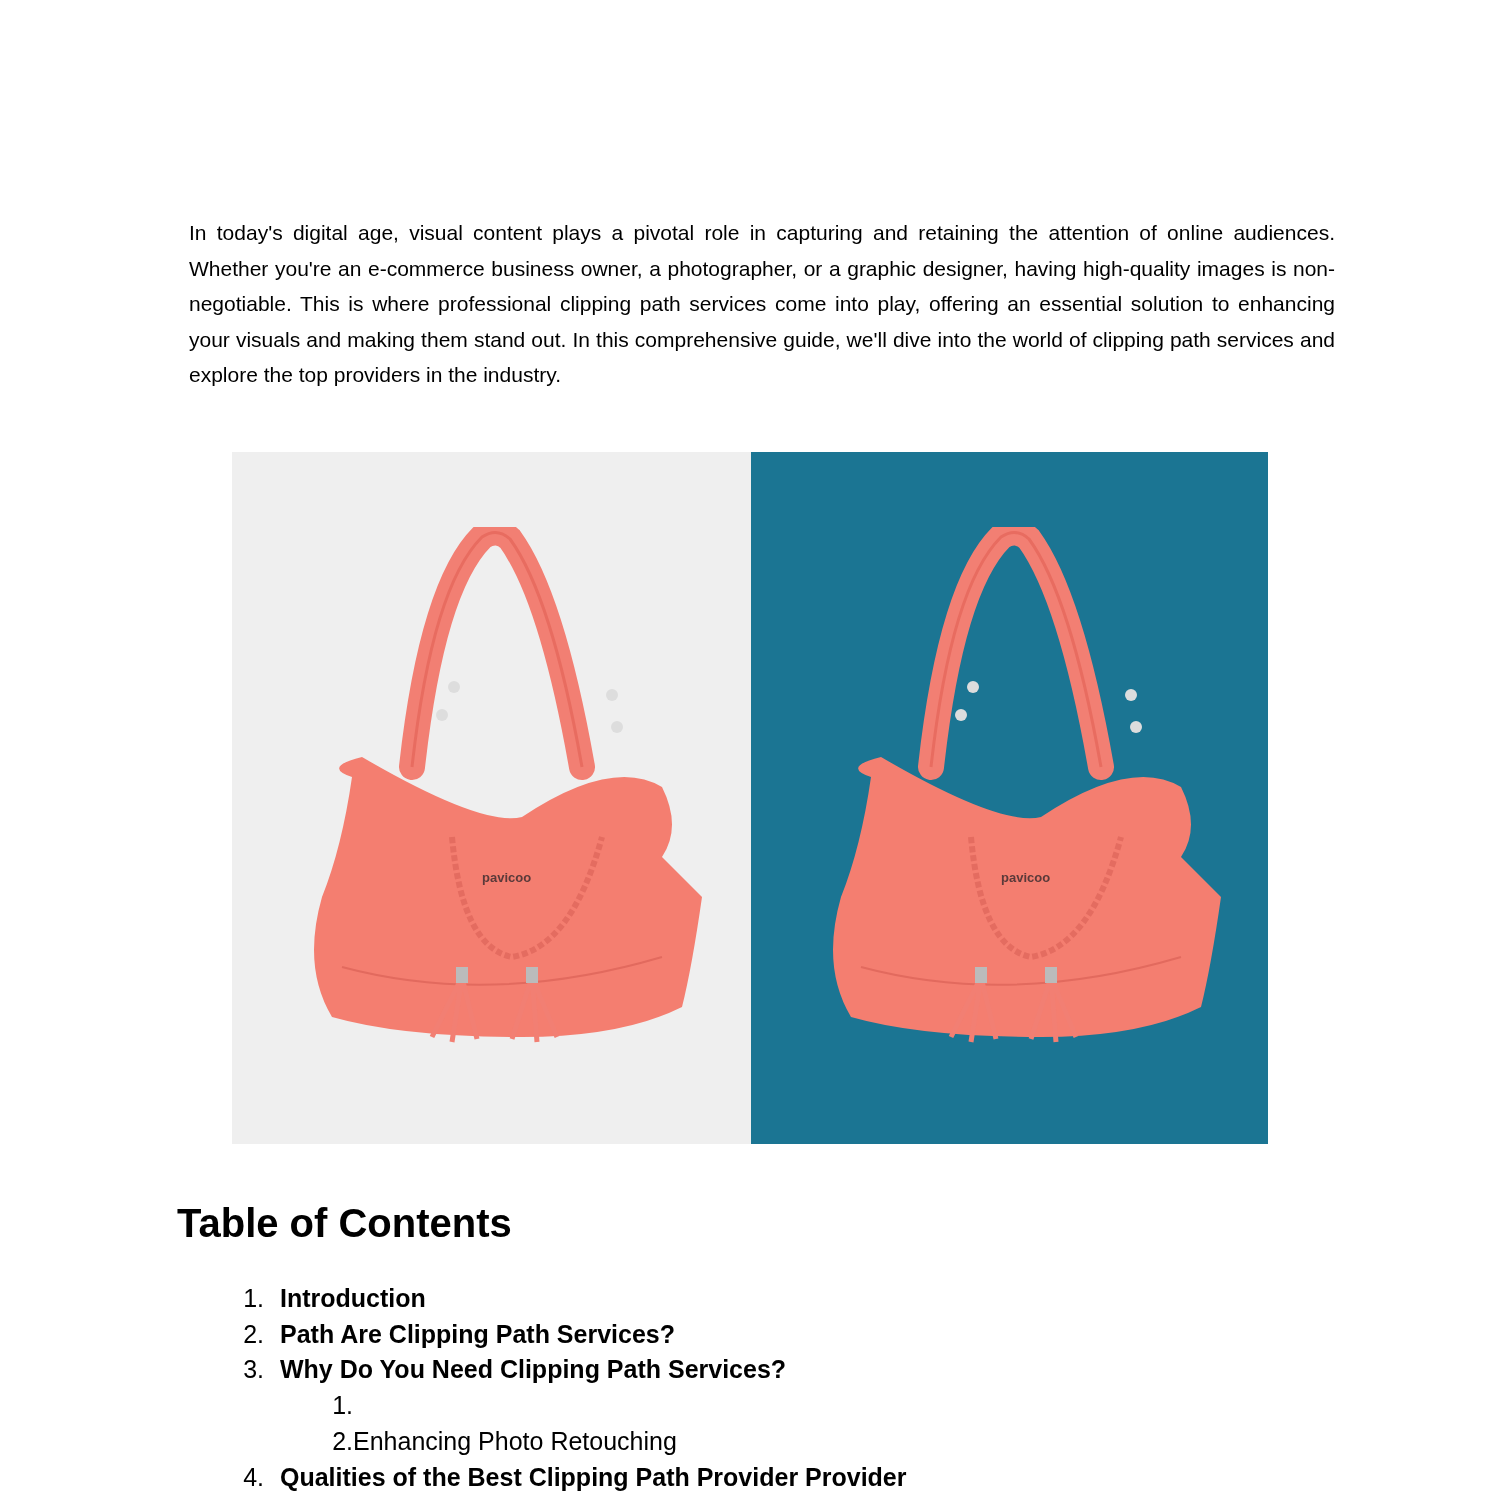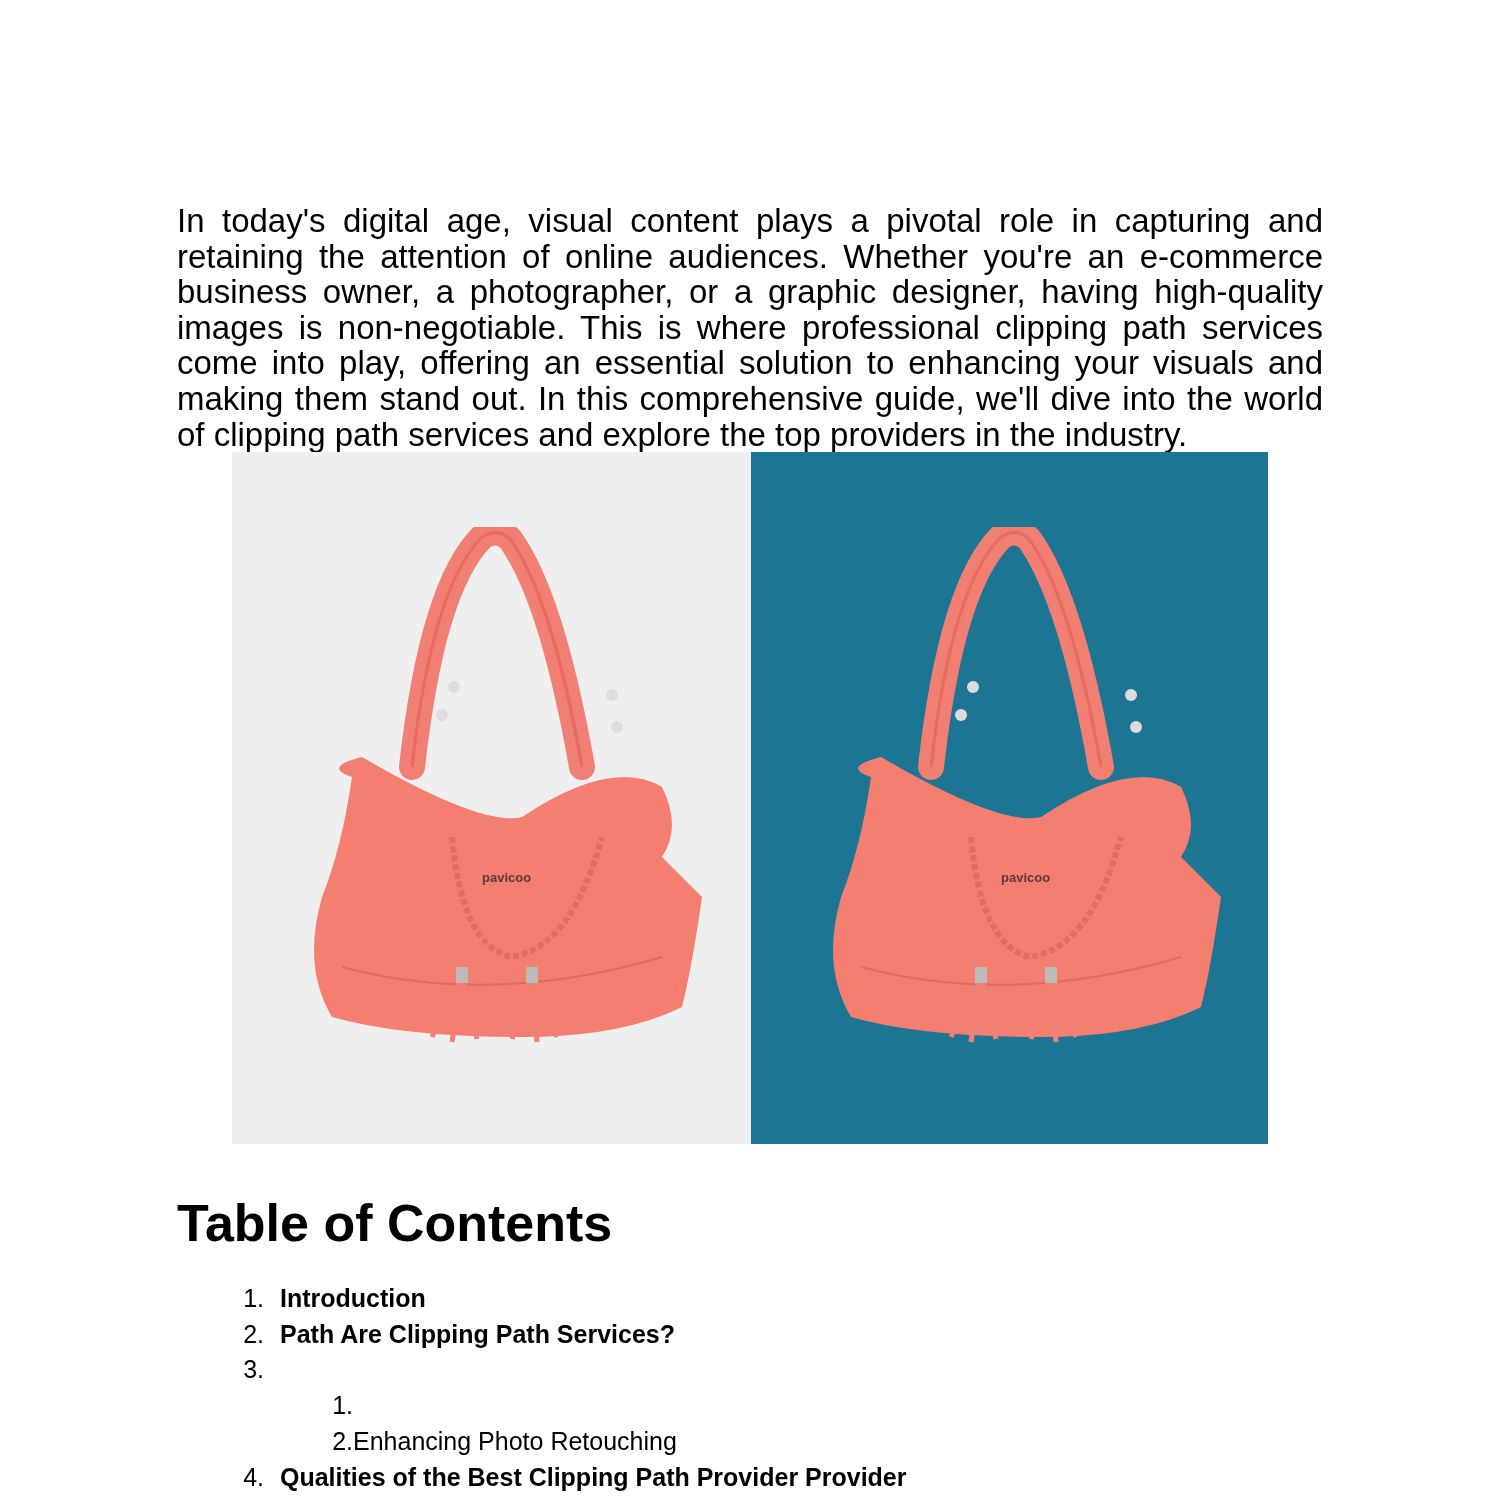--- a/index.html
+++ b/index.html
@@ -1,32 +1,32 @@
 <!DOCTYPE html>
 <html><head>
   <meta charset="utf-8">
   <style>
     html, body { margin: 0; padding: 0; background: #ffffff; }
     body { width: 1500px; height: 1500px; overflow: hidden; position: relative; font-family: "Liberation Sans", sans-serif; color: #000; }
     .intro {
       position: absolute; left: 177px; top: 203px; width: 1146px;
-      font-size: 33px; line-height: 35.6px; text-align: justify; margin: 0;
+      font-size: 21px; line-height: 35.6px; text-align: justify; margin: 12px;
     }
     .figure {
       position: absolute; left: 232px; top: 452px; width: 1036px; height: 692px;
       display: flex;
       align-items: flex-end;
     }
     .panel { position: relative; height: 100%; overflow: hidden; }
     .panel.before { width: 519px; background: #efefef; }
     .panel.after { width: 517px; background: #1b7593; }
     .bag { position: absolute; left: 50px; top: 75px; width: 420px; height: 520px; }
     .toc-title {
       position: absolute; left: 177px; top: 1198px; margin: 0;
-      font-size: 52px; font-weight: bold; line-height: 50px;
+      font-size: 40px; font-weight: bold; line-height: 50px;
     }
     .toc { position: absolute; left: 177px; top: 1281px; width: 1100px; margin: 0; padding: 0; list-style: none; }
     .toc li { font-size: 25px; line-height: 35.7px; display: flex; white-space: nowrap; }
     .toc .num { display: inline-block; width: 88px; text-align: right; padding-right: 0; }
     .toc li.lvl1 .num { width: 44px; margin-left: 43px; }
     .toc li.lvl1 .label { font-weight: bold; margin-left: 16px; }
     .toc li.lvl2 .num { width: 44px; margin-left: 132px; }
     .toc li.lvl2 .label { font-weight: normal; }
   </style>
 </head>
@@ -83,20 +83,21 @@
   <li class="lvl1">
       <span class="num">1.</span>
       <span class="label">Introduction</span>
     </li>
   <li class="lvl1">
       <span class="num">2.</span>
       <span class="label">Path Are Clipping Path Services?</span>
     </li>
   <li class="lvl1">
       <span class="num">3.</span>
+      <span class="label">Why Do You Need Clipping Path Services?</span>
     </li>
   <li class="lvl2">
       <span class="num">1.</span>
     </li>
   <li class="lvl2">
       <span class="num">2.</span>
       <span class="label">Enhancing Photo Retouching</span>
     </li>
   <li class="lvl1">
       <span class="num">4.</span>

